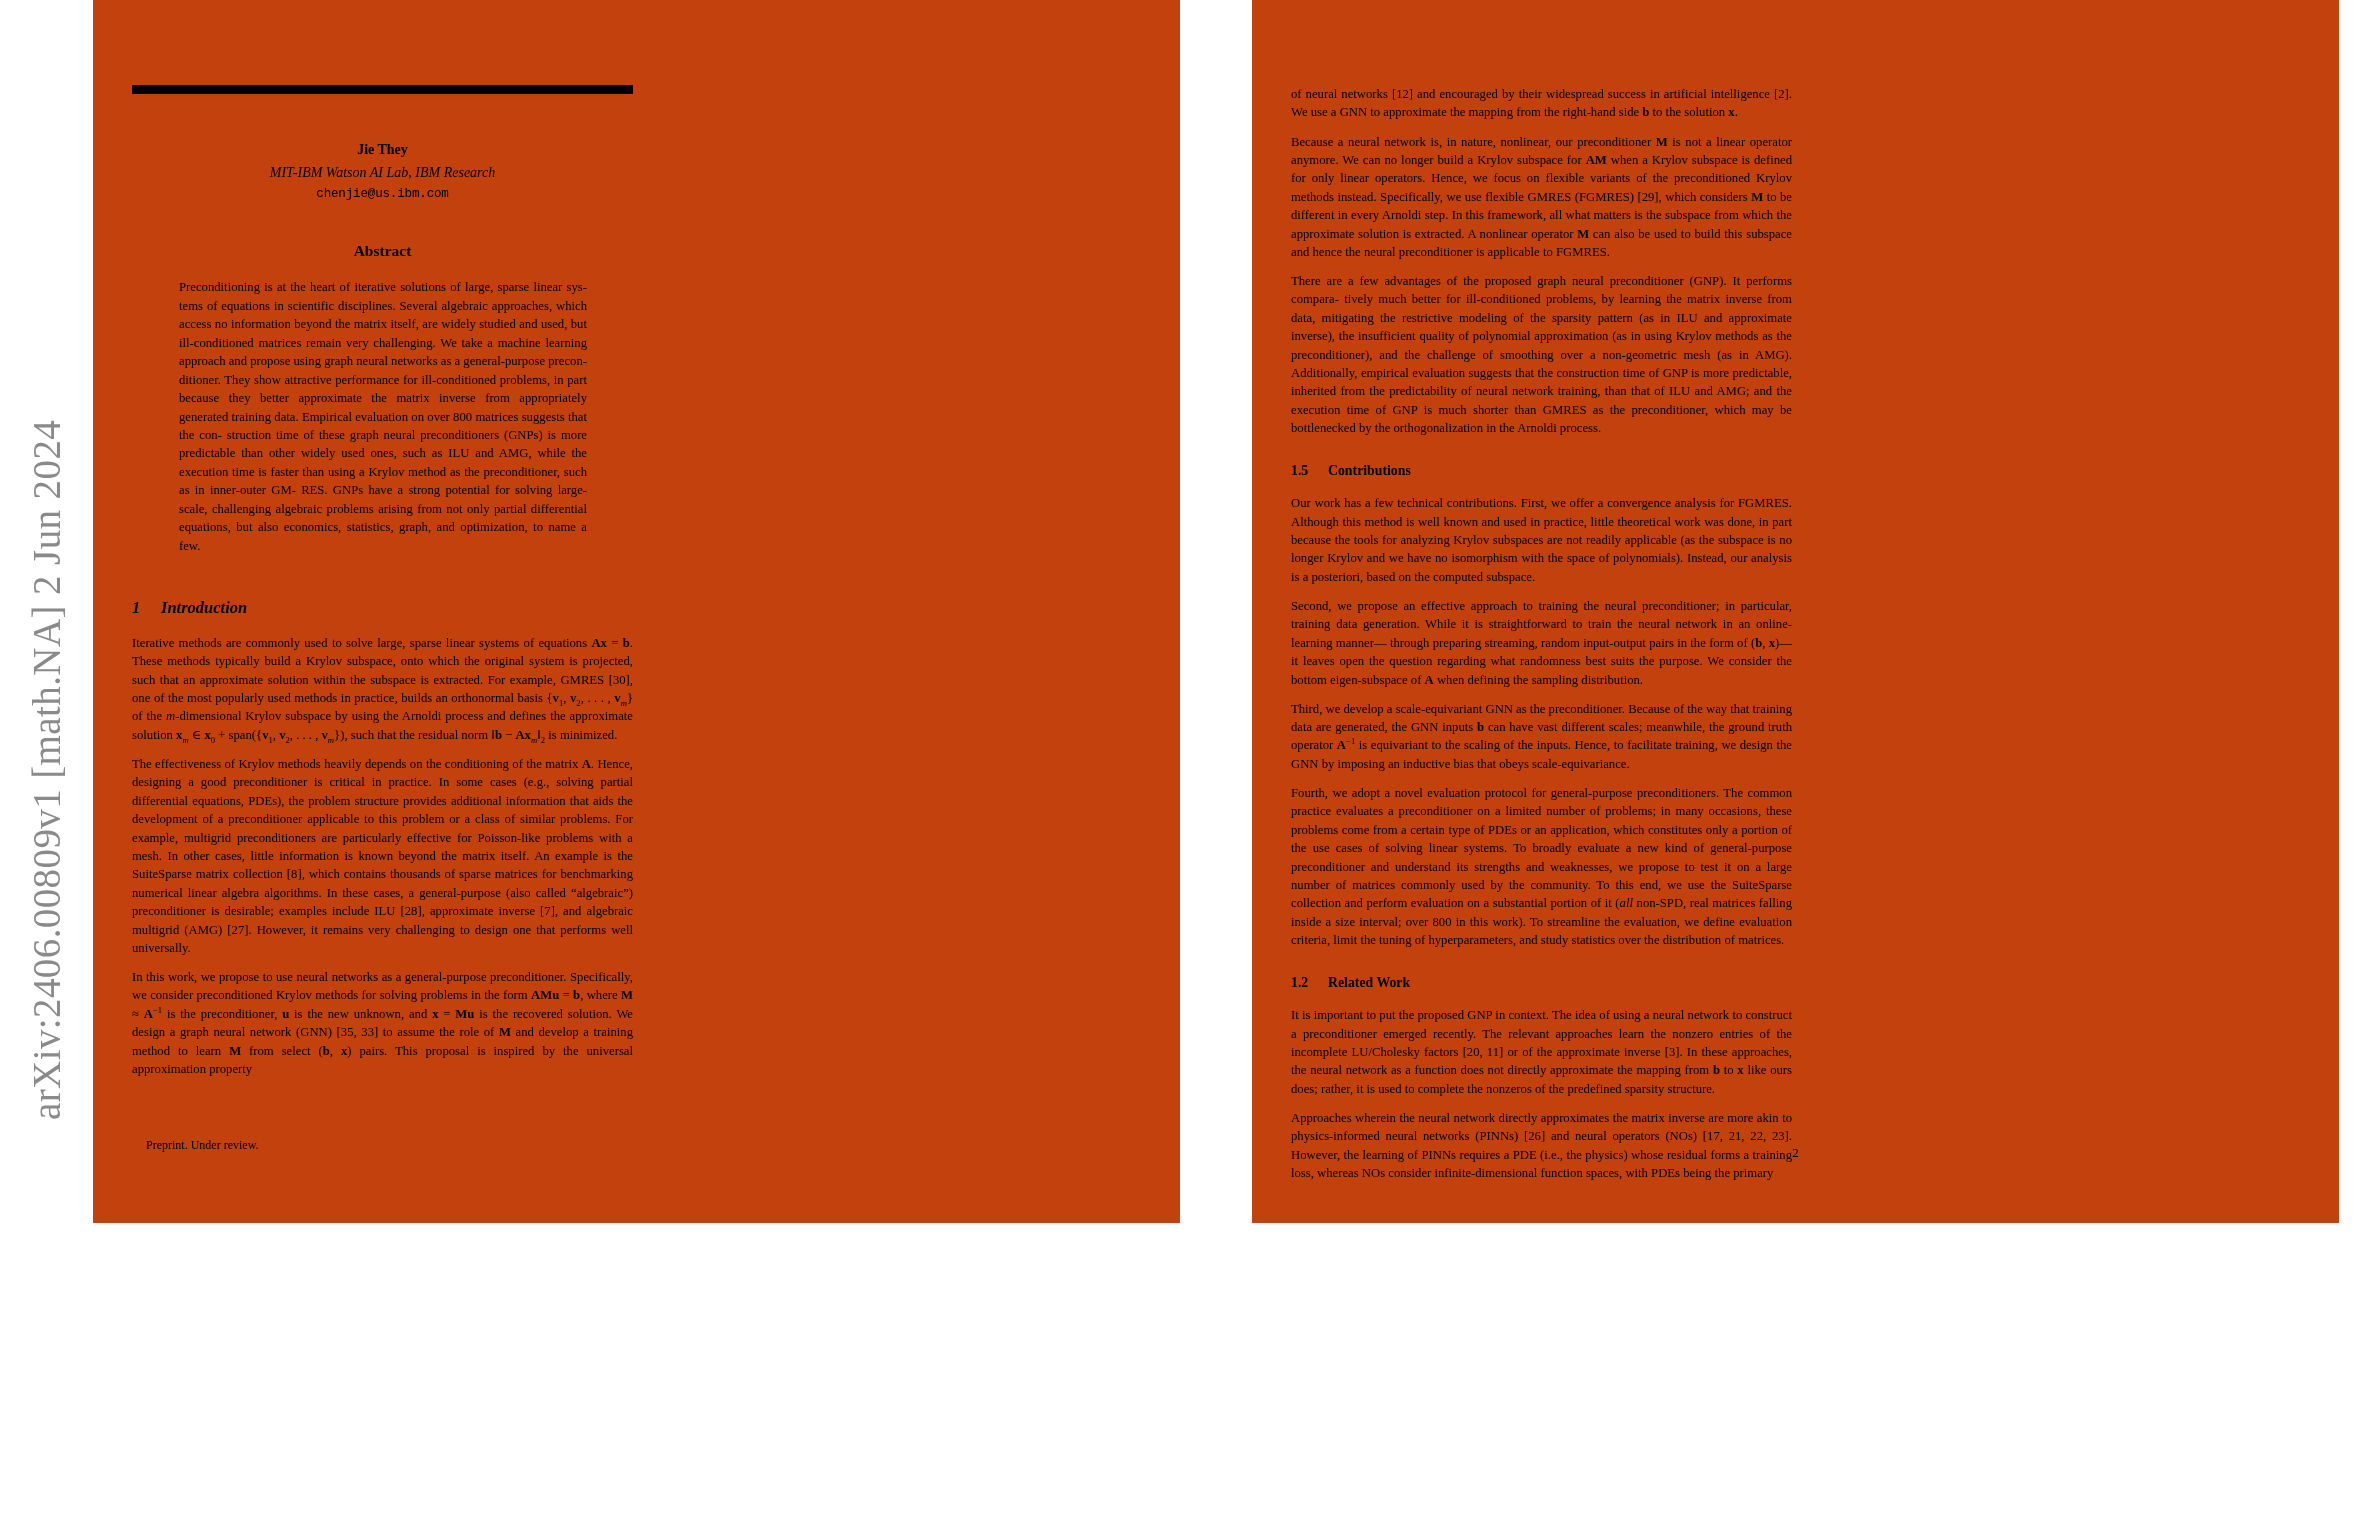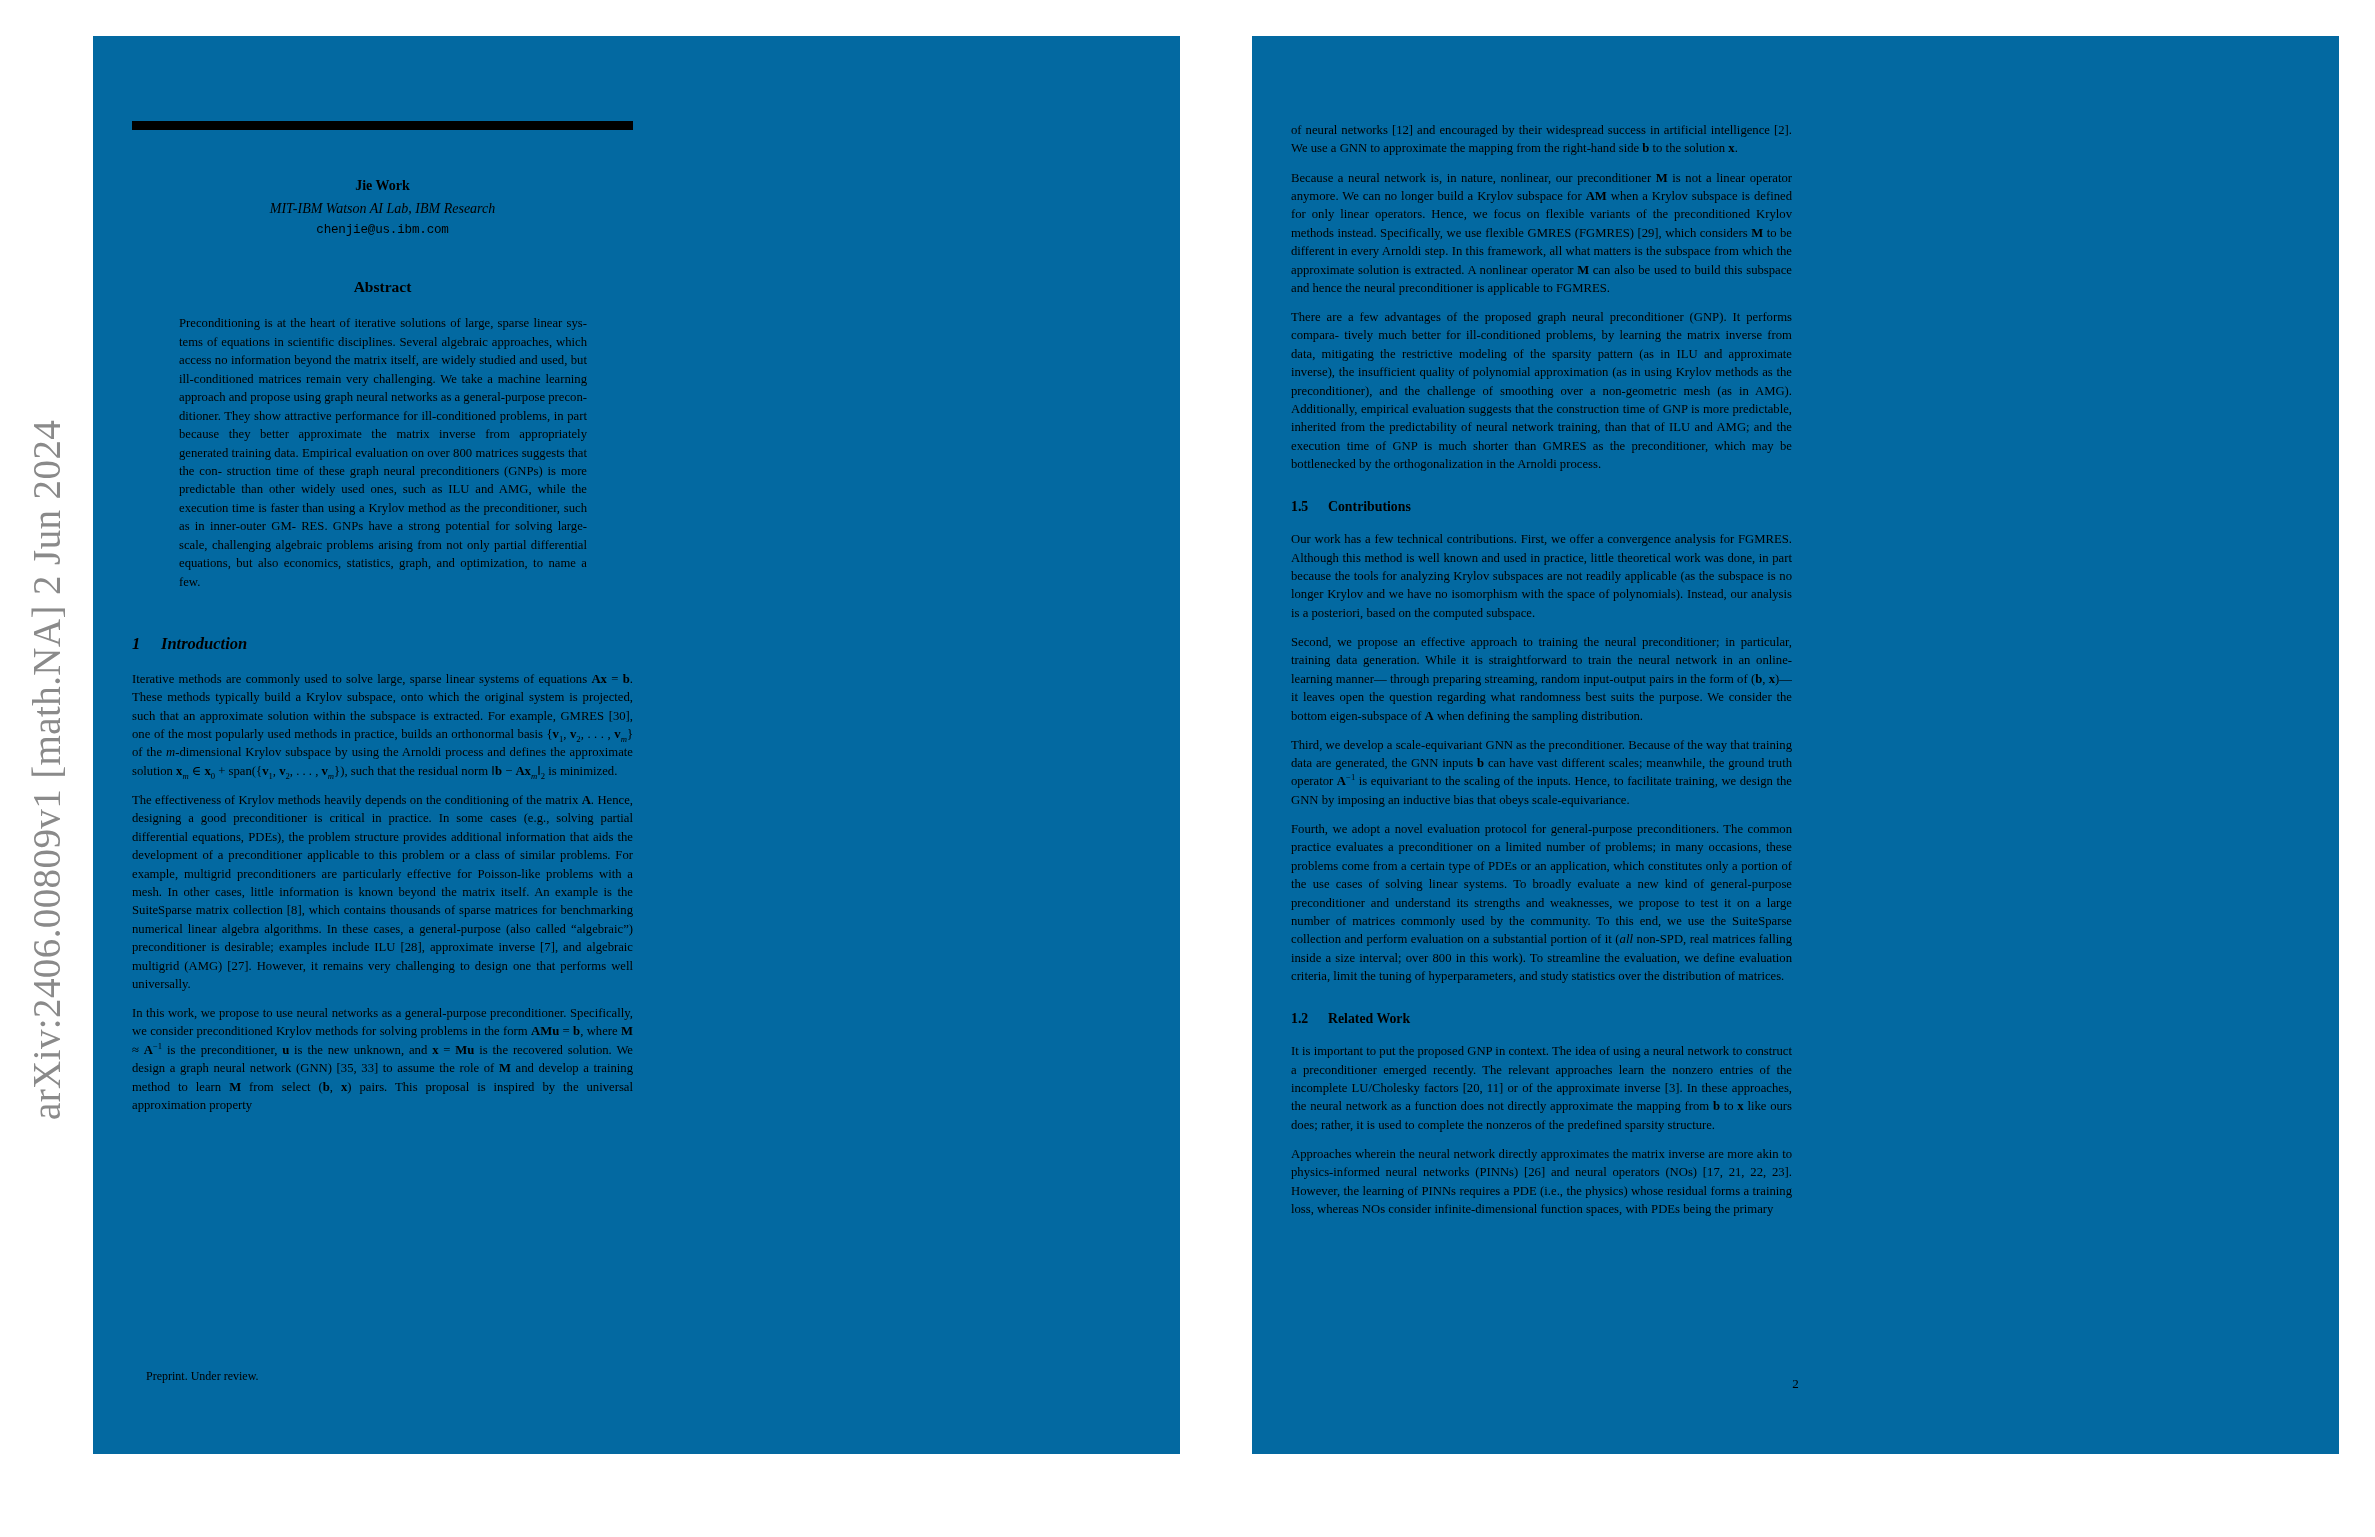--- a/index.html
+++ b/index.html
@@ -35,24 +35,23 @@
     font-size: 39px;
     letter-spacing: 0.4px;
     white-space: nowrap;
     font-family: "Liberation Serif", "DejaVu Serif", serif;
   }
 
   
   .page {
     position: absolute;
     top: 0;
-    height: 1418px;
-    background: #0369a1;
+    height: 1223px;
+    background: #c2410c;
     box-sizing: border-box;
-    margin-top: 36px;
   }
   #page-left  { left: 93px;  width: 1087px; }
   #page-right { left: 1252px; width: 1087px; }
 
   .page-body {
     position: absolute;
     top: 85px;
     left: 39px;
     right: 39px;
     bottom: 107px;
@@ -180,21 +179,21 @@
 
 <div class="page" id="page-left">
   <div class="page-body">
 
     <div class="rule-thick"></div>
 
 
     <div class="rule-thin"></div>
 
     <div id="author-block">
-      <div id="author-name">Jie Work</div>
+      <div id="author-name">Jie They</div>
       <div id="author-affiliation">MIT-IBM Watson AI Lab, IBM Research</div>
       <div id="author-email">chenjie@us.ibm.com</div>
     </div>
 
     <div id="abstract-heading">Abstract</div>
     <div id="abstract-text">
       Preconditioning is at the heart of iterative solutions of large, sparse linear sys-
       tems of equations in scientific disciplines. Several algebraic approaches, which
       access no information beyond the matrix itself, are widely studied and used, but
       ill-conditioned matrices remain very challenging. We take a machine learning

